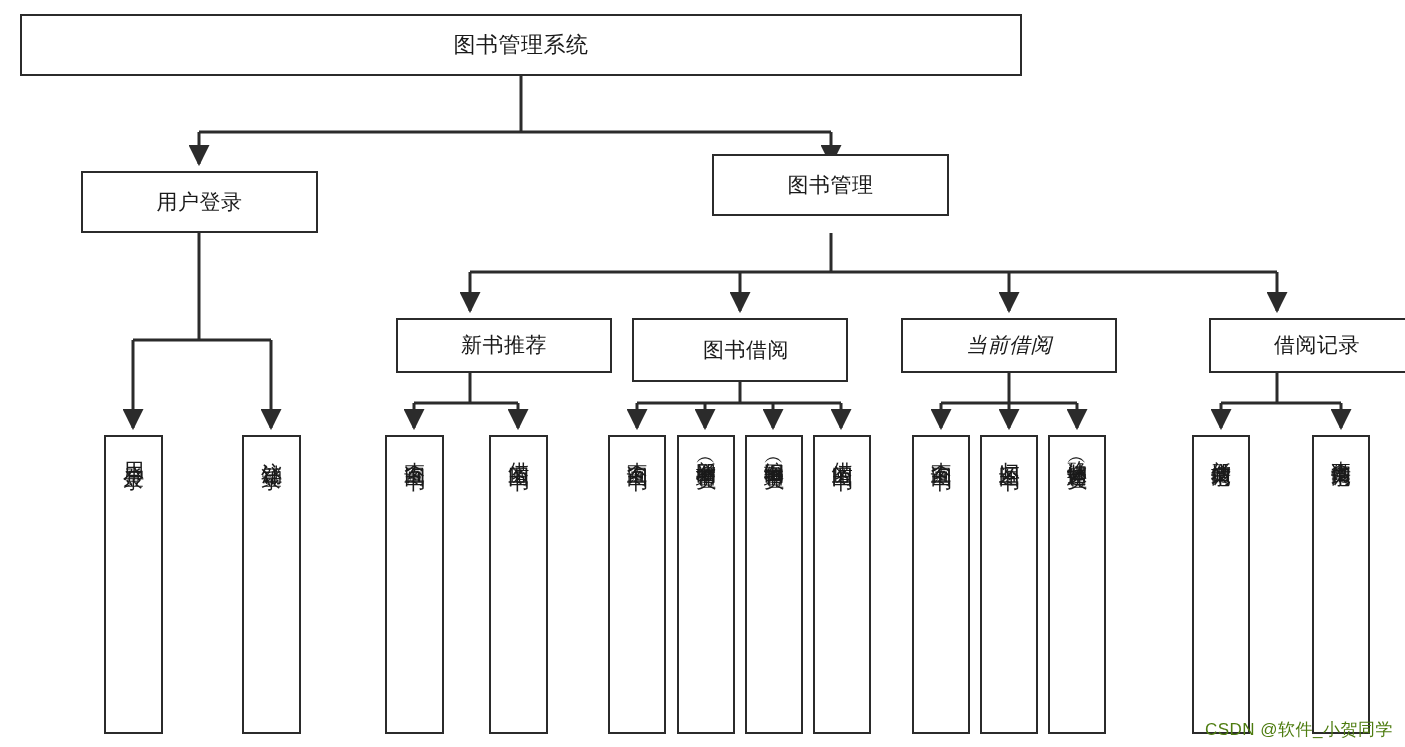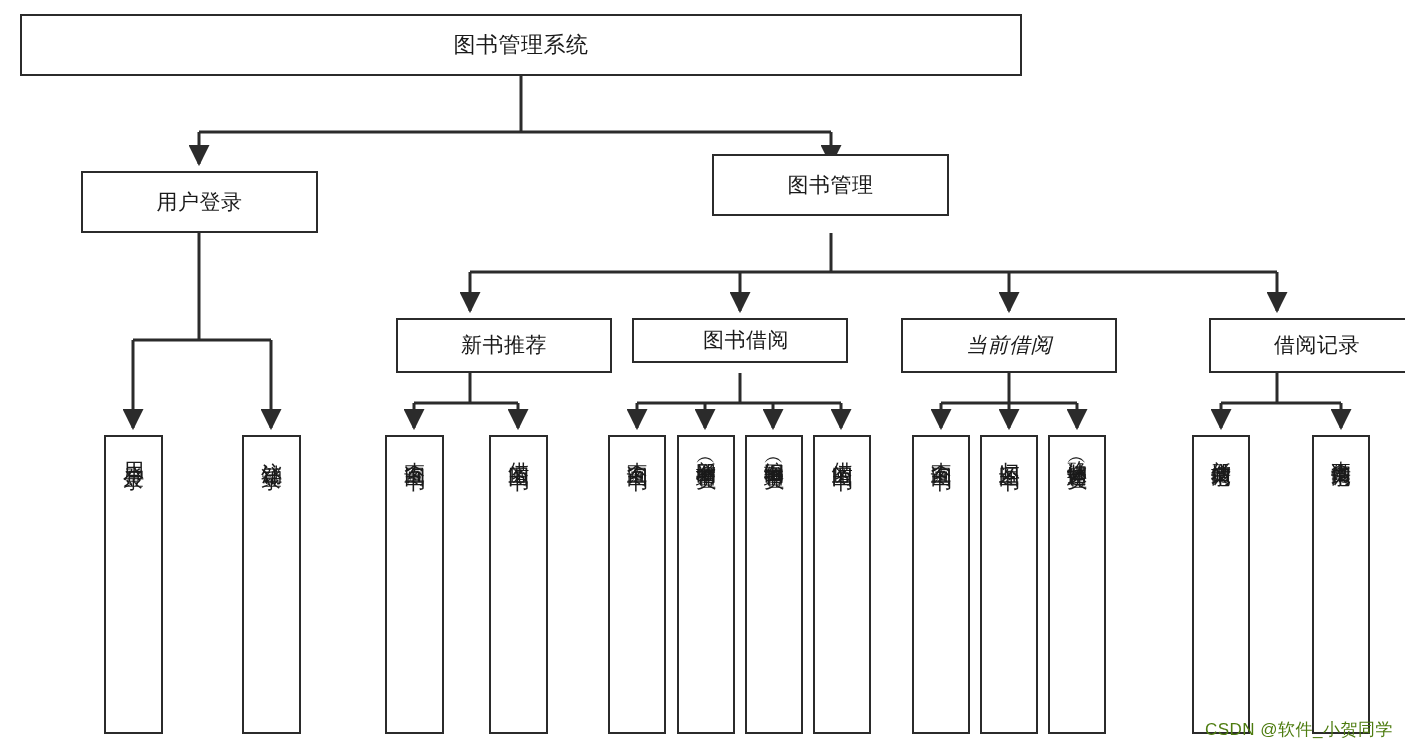--- a/index.html
+++ b/index.html
@@ -142,21 +142,21 @@
   </div>
 
   <div class="node horiz" style="left:712px; top:154px; width:237px; height:62px;">
     <span class="label">图书管理</span>
   </div>
 
   <div class="node horiz" style="left:362px; top:318px; width:216px; height:55px;margin-left:34px;">
     <span class="label">新书推荐</span>
   </div>
 
-  <div class="node horiz" style="left:632px; top:318px; width:216px; height:45px;padding-left:12px;">
+  <div class="node horiz" style="left:632px; top:318px; width:216px; height:64px;padding-left:12px;">
     <span class="label">图书借阅</span>
   </div>
 
   <div class="node horiz" style="left:901px; top:318px; width:216px; height:55px;font-style:italic;">
     <span class="label">当前借阅</span>
   </div>
 
   <div class="node horiz" style="left:1169px; top:318px; width:216px; height:55px;margin-left:40px;">
     <span class="label">借阅记录</span>
   </div>

